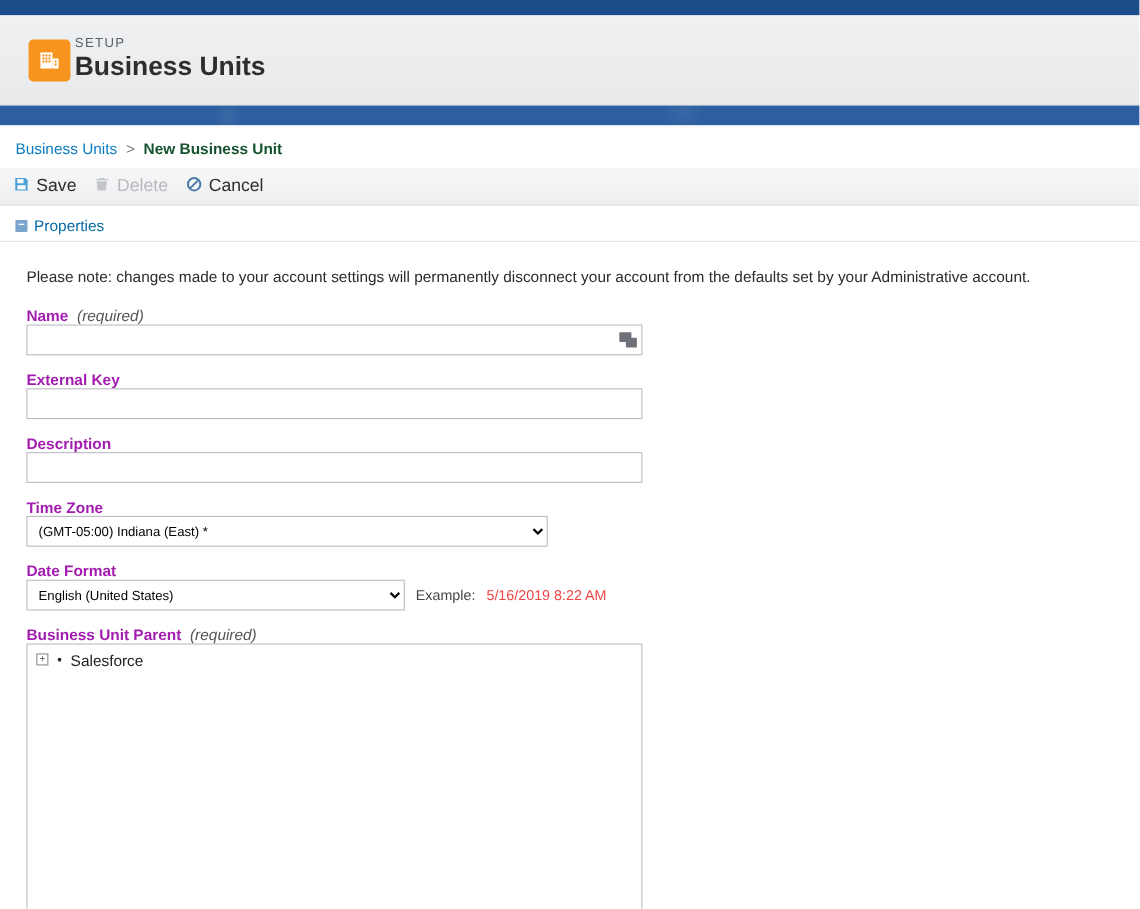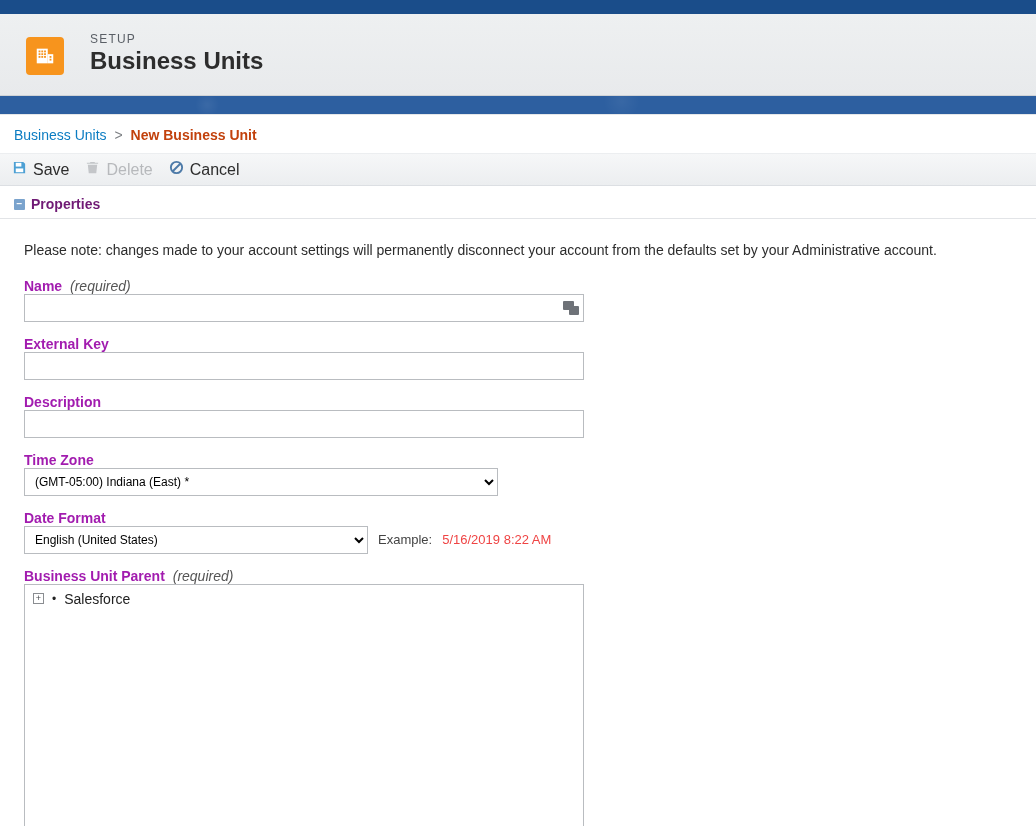--- a/index.html
+++ b/index.html
@@ -14,22 +14,22 @@
     }
     .topband {
       height: 14px;
       background: #1a4d8a;
     }
     .header-area {
       background: linear-gradient(#eef0f1, #e8eaec);
       border-bottom: 1px solid #d0d3d6;
       padding: 18px 26px 20px 26px;
       display: flex;
-      align-items: center;
-      gap: 26px;
+      align-items: flex-start;
+      gap: 4px;
     }
     .header-icon {
       width: 38px;
       height: 38px;
       background: #f7941d;
       border-radius: 4px;
       display: flex;
       align-items: center;
       justify-content: center;
       flex: 0 0 38px;
@@ -59,21 +59,21 @@
       background: #fff;
       border-top: 1px solid #e5e7e9;
     }
     .breadcrumb {
       padding: 12px 14px 10px 14px;
       font-size: 14px;
       border-bottom: 1px solid #eceef0;
     }
     .bc-link { color: #0b7cc2; cursor: pointer; }
     .bc-sep { color: #7c7f83; margin: 0 4px; }
-    .bc-current { color: #c2410c; font-weight: 600; }
+    .bc-current { color: #14532d; font-weight: 600; }
     .toolbar {
       padding: 6px 12px;
       background: linear-gradient(#f6f7f8, #eceef0);
       border-bottom: 1px solid #dcdfe3;
       display: flex;
       align-items: center;
       gap: 16px;
       font-size: 16px;
     }
     .tbtn {
@@ -92,21 +92,21 @@
       align-items: center;
       gap: 6px;
     }
     .sh-icon {
       width: 11px; height: 11px;
       background: #7aa3cd;
       display: inline-flex; align-items: center; justify-content: center;
       color: #fff; font-size: 10px; line-height: 1; font-weight: bold;
       border-radius: 1px;
     }
-    .sh-title { font-weight: 700; color: #701a75; font-size: 14px; }
+    .sh-title { font-weight: 400; color: #0369a1; font-size: 14px; }
     .form-area { padding: 12px 24px 0 24px; }
     .note {
       font-size: 14px;
       color: #2c2c2c;
       margin: 10px 0 18px 0;
       line-height: 1.35;
     }
     .field { margin-bottom: 14px; }
     .field-label { font-size: 14px; font-weight: 700; color: #a21caf; margin-bottom: 4px; display: inline; }
     .required { font-weight: 400; font-style: italic; color: #555; margin-left: 4px; }

